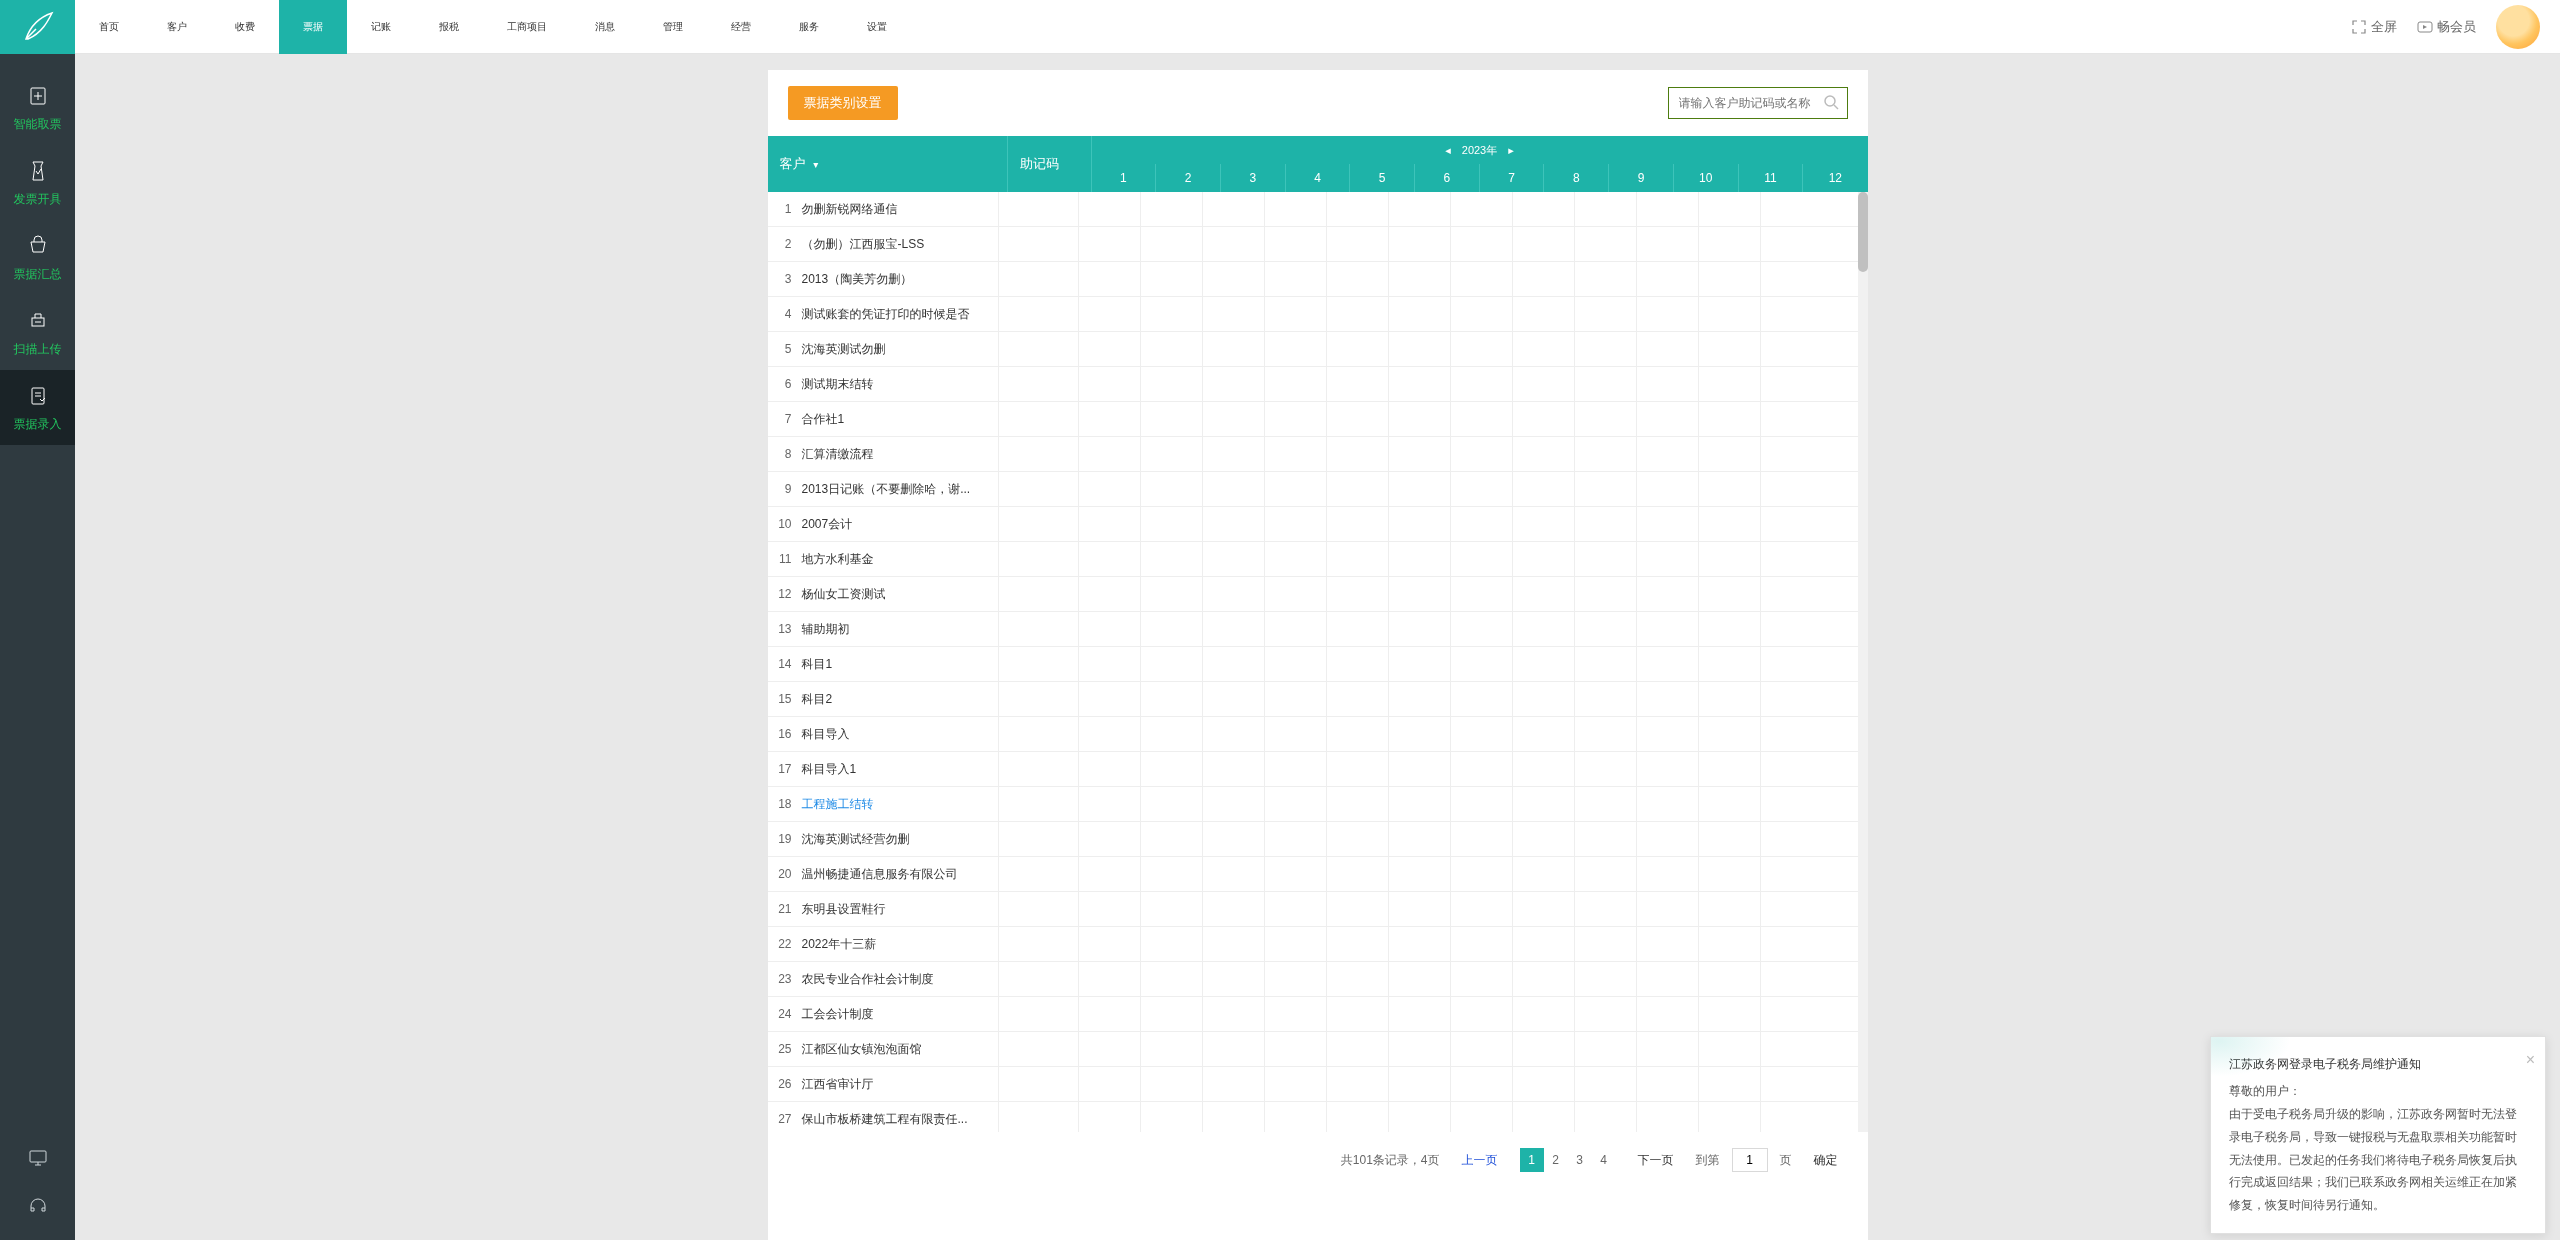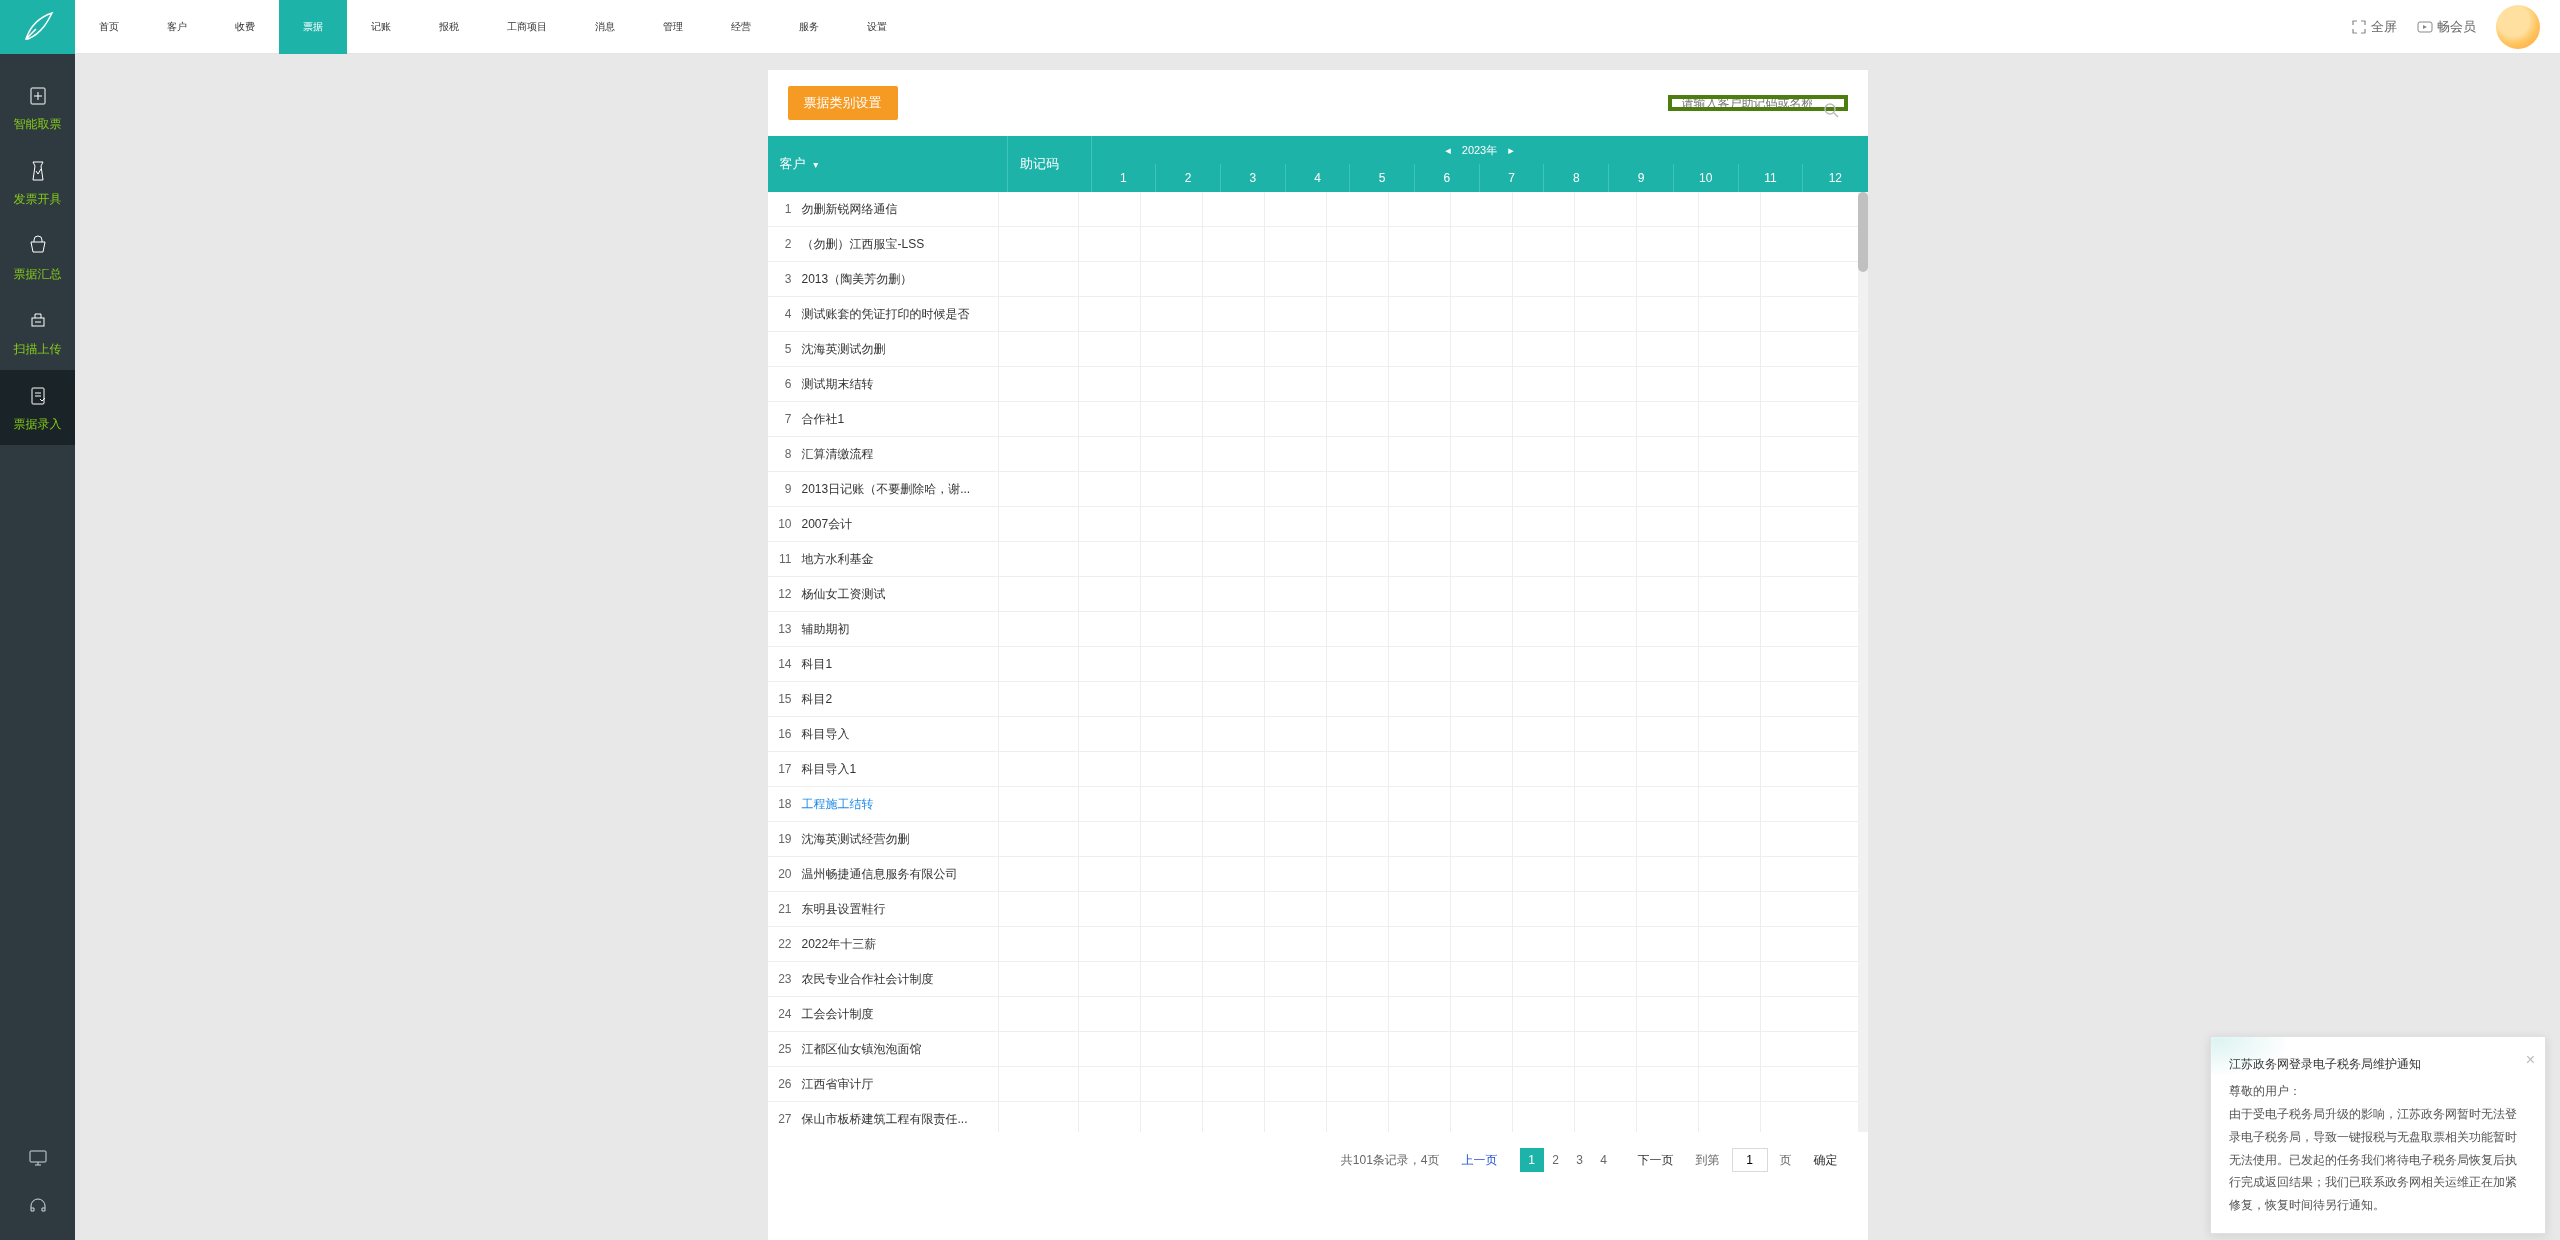--- a/index.html
+++ b/index.html
@@ -7,30 +7,30 @@
 .topbar{height:54px;background:#fff;display:flex;align-items:center;border-bottom:1px solid #e5e5e5}
 .logo{width:75px;height:54px;background:#1eb3a8;display:flex;align-items:center;justify-content:center}
 .logo svg{width:32px;height:32px}
 .topnav{display:flex;height:54px;align-items:center}
 .topnav-item{padding:0 24px;height:54px;line-height:54px;color:#333;font-size:10px;cursor:pointer}
 .topnav-item.active{background:#1eb3a8;color:#fff}
 .topbar-right{margin-left:auto;display:flex;align-items:center;gap:20px;padding-right:20px}
 .tbr-item{display:flex;align-items:center;gap:4px;color:#666;font-size:13px;cursor:pointer}
 .avatar{width:44px;height:44px;border-radius:50%;background:radial-gradient(circle at 40% 35%,#ffe0a0 0 40%,#ffc560 60%,#ff9f30 100%)}
 .sidebar{position:absolute;left:0;top:54px;bottom:0;width:75px;background:#2f3a40;display:flex;flex-direction:column;align-items:center;padding-top:16px}
-.sb-item{width:75px;display:flex;flex-direction:column;align-items:center;gap:6px;padding:12px 0;color:#84cc16;font-size:12px;cursor:pointer}
+.sb-item{width:75px;display:flex;flex-direction:column;align-items:center;gap:6px;padding:12px 0;color:#22c55e;font-size:12px;cursor:pointer}
 .sb-item.active{background:#1a2327}
 .sb-icon{width:28px;height:28px;display:flex;align-items:center;justify-content:center;color:#fff;font-size:20px}
 .sb-bottom{margin-top:auto;margin-bottom:20px;display:flex;flex-direction:column;gap:20px;align-items:center}
 .content{position:absolute;left:75px;top:54px;right:0;bottom:0;overflow:auto;display:flex;justify-content:center;padding-top:16px}
 .panel{width:1100px;background:#fff;display:flex;flex-direction:column}
 .panel-top{padding:16px 20px;display:flex;align-items:center}
 .btn-orange{background:#f59a23;color:#fff;border:none;padding:8px 16px;font-size:13px;cursor:pointer;border-radius:2px}
 .search-wrap{margin-left:auto;position:relative}
-.search-input{width:180px;height:16px;border:4px solid #4d7c0f;padding:0 32px 0 10px;font-size:12px;color:#0369a1;outline:none}
+.search-input{width:180px;height:32px;border:1px solid #4d7c0f;padding:0 32px 0 10px;font-size:12px;color:#0369a1;outline:none}
 .search-icon{position:absolute;right:8px;top:6px;color:#bbb;width:18px;height:18px}
 .table{width:100%;border-collapse:collapse}
 .thead{background:#1eb3a8;color:#fff}
 .th-customer{width:230px;text-align:left;padding:0 12px;vertical-align:middle;font-size:13px;font-weight:normal}
 .th-mnemonic{width:80px;text-align:left;padding:0 12px;vertical-align:middle;font-size:13px;font-weight:normal;border-left:1px solid #3ec4ba}
 .th-year{text-align:center;height:28px;font-size:11px;font-weight:normal;border-left:1px solid #3ec4ba}
 .month-cell{width:62px;height:28px;text-align:center;border-left:1px solid #3ec4ba;font-size:12px;font-weight:normal}
 .year-arrows{cursor:pointer;padding:0 8px}
 .tbody{max-height:940px;overflow-y:auto;position:relative}
 .tbody-inner{width:100%}

